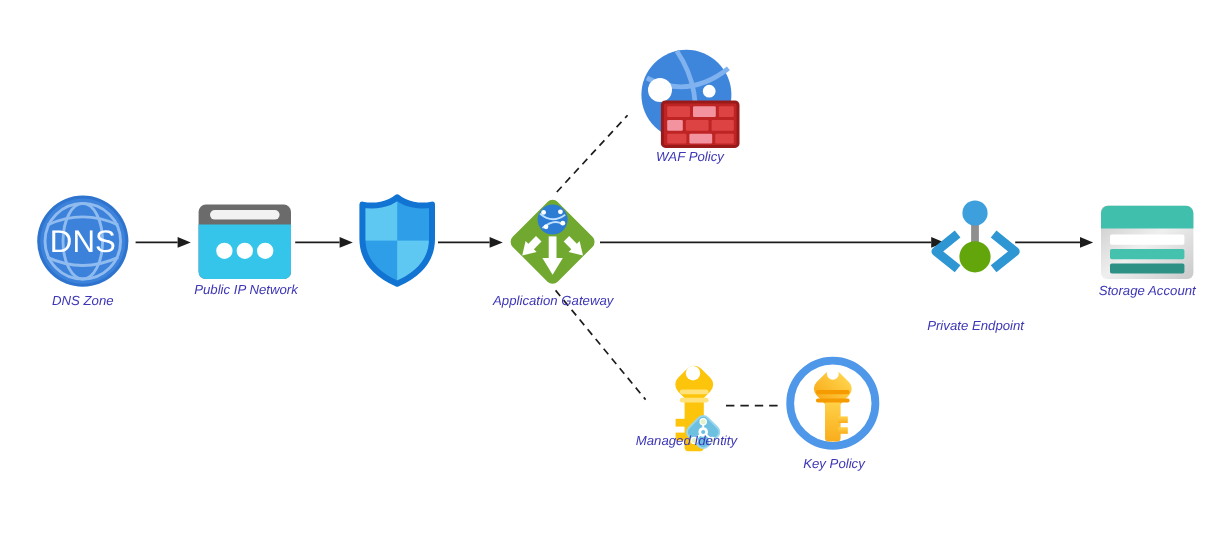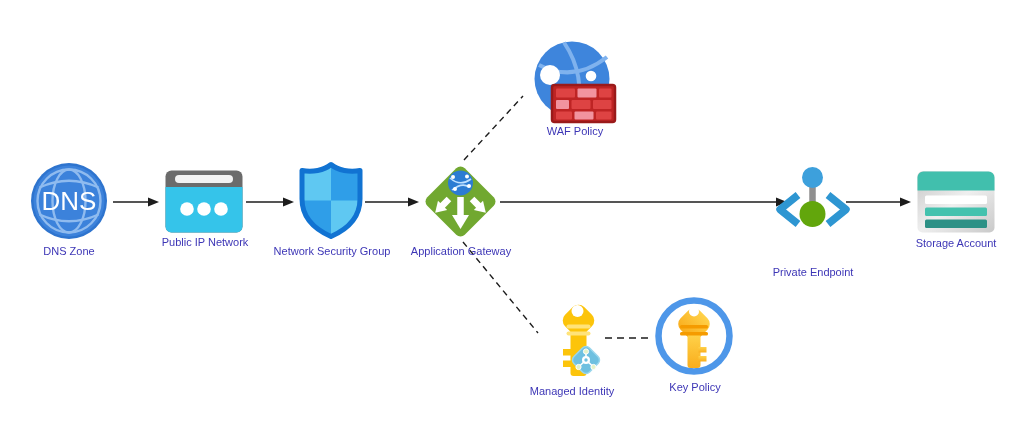--- a/index.html
+++ b/index.html
@@ -4,21 +4,21 @@
 <style>
   html,body{margin:0;padding:0;background:#ffffff;}
   .canvas{
     position:relative;width:1024px;height:445px;background:#ffffff;overflow:hidden;
     font-family:"Liberation Sans",sans-serif;
   }
   .layer{position:absolute;left:0;top:0;}
   .node-icon{position:absolute;text-decoration:underline;}
   .node-label{
     position:absolute;width:220px;text-align:center;
-    font-size:11px;line-height:13px;color:#3D36B6;white-space:nowrap;
+    font-size:11px;line-height:13px;color:#3D36B6;white-space:nowrap;font-style:italic;
   }
   svg{display:block;overflow:visible;}
 </style>
 </head>
 <body>
 
 <div class="canvas">
 
   <svg class="layer" width="1024" height="445">
     <g>
@@ -81,21 +81,20 @@
         </clipPath>
       </defs>
       <g clip-path="url(#nsgclip)">
         <rect x="0" y="0" width="66" height="79" fill="#5FC8F2"></rect>
         <rect x="33" y="0" width="33" height="39.5" fill="#2F9EE8"></rect>
         <rect x="0" y="39.5" width="33" height="39.5" fill="#2F9EE8"></rect>
       </g>
       <path d="M33,3.5 C26,9.5 14,11.5 4,9.5 L4,38 C4,57 16,68 33,75.5 C50,68 62,57 62,38 L62,9.5 C52,11.5 40,9.5 33,3.5 Z" fill="none" stroke="#1173D2" stroke-width="5" stroke-linejoin="round"></path>
     </svg>
   </div>
-  <div class="node-label" style="left:222px;top:245px;">Network Security Group</div>
 
   <div class="node-icon" style="left:422px;top:163px;">
     <svg width="77" height="77" viewBox="0 0 77 77">
       <rect x="12" y="12" width="53" height="53" rx="6" transform="rotate(45 38.5 38.5)" fill="#71A830"></rect>
       <g fill="#ffffff" stroke="#ffffff">
         <g stroke-width="6.5">
           <line x1="38.5" y1="34" x2="38.5" y2="55"></line>
           <g transform="translate(22,41) rotate(45)">
               <line x1="0" y1="-7" x2="0" y2="4"></line>
             </g>
@@ -201,21 +200,21 @@
           <line x1="54" y1="66" x2="61" y2="72.5"></line>
         </g>
         <circle cx="54" cy="66" r="4" fill="#ffffff"></circle>
         <circle cx="54" cy="66" r="1.7" fill="#6EC0E0"></circle>
         <circle cx="54" cy="57.5" r="2.6" fill="#E4F2C8" stroke="#ffffff" stroke-width="1"></circle>
         <circle cx="46.5" cy="73" r="2.6" fill="#E4F2C8" stroke="#ffffff" stroke-width="1"></circle>
         <circle cx="61.5" cy="73" r="2.6" fill="#E4F2C8" stroke="#ffffff" stroke-width="1"></circle>
       </g>
     </svg>
   </div>
-  <div class="node-label" style="left:462px;top:385px;">Managed Identity</div>
+  <div class="node-label" style="left:462px;top:362px;">Managed Identity</div>
 
   <div class="node-icon" style="left:654px;top:296px;">
     <svg width="80" height="80" viewBox="0 0 80 80">
       <defs>
         <linearGradient id="kvgrad" x1="0" y1="0" x2="0" y2="1">
           <stop offset="0" stop-color="#FFD24A"></stop>
           <stop offset="1" stop-color="#F9AD1C"></stop>
         </linearGradient>
       </defs>
       <circle cx="40" cy="40" r="35.5" fill="#ffffff" stroke="#4E97E9" stroke-width="6.5"></circle>

